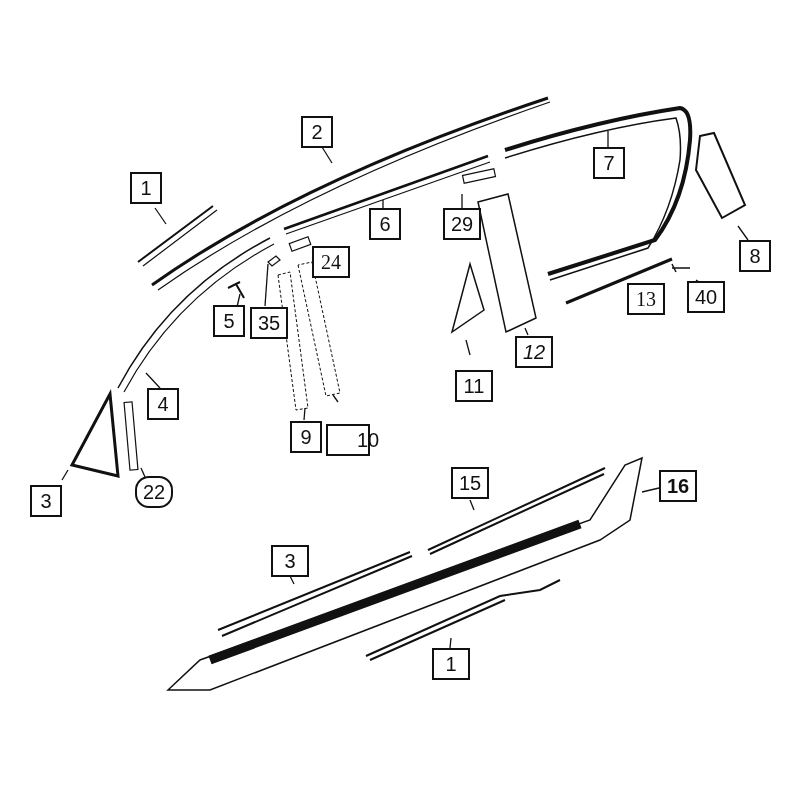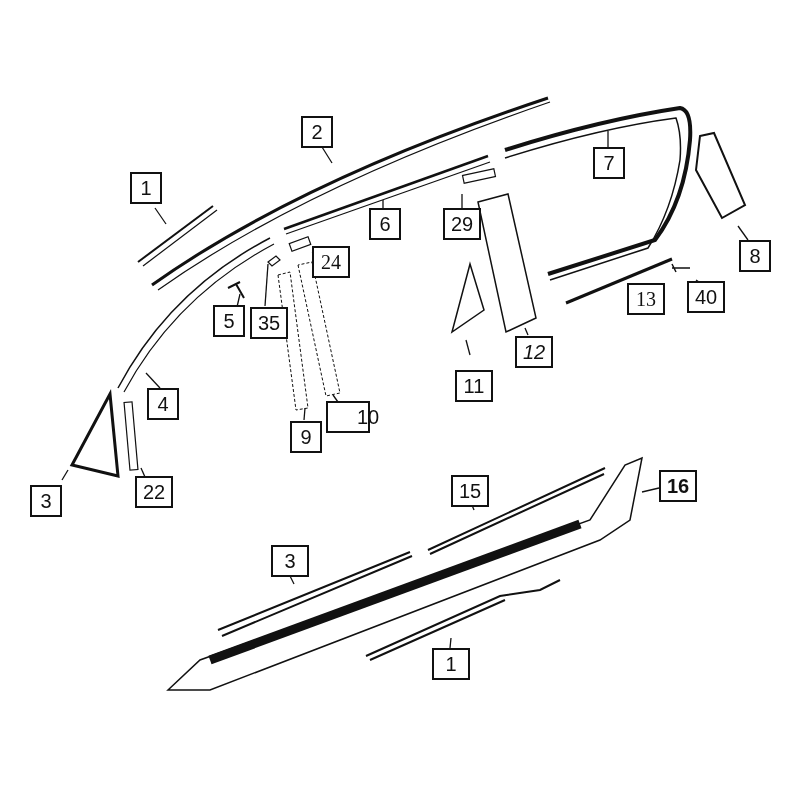--- a/index.html
+++ b/index.html
@@ -102,25 +102,25 @@
 
 <div class="callout w1" style="left:130px;top:172px;">1</div>
 <div class="callout w1" style="left:301px;top:116px;">2</div>
 <div class="callout w1" style="left:30px;top:485px;">3</div>
 <div class="callout w1" style="left:147px;top:388px;">4</div>
 <div class="callout w1" style="left:213px;top:305px;">5</div>
 <div class="callout w1" style="left:369px;top:208px;">6</div>
 <div class="callout w1" style="left:593px;top:147px;">7</div>
 <div class="callout w1" style="left:739px;top:240px;">8</div>
 <div class="callout w1" style="left:290px;top:421px;">9</div>
-<div class="callout w2" style="left:326px;top:401px;padding-left:40px;">10</div>
+<div class="callout w2" style="left:326px;top:424px;padding-left:40px;">10</div>
 <div class="callout w2" style="left:455px;top:356px;margin-top:14px;">11</div>
 <div class="callout w2" style="left:515px;top:336px;font-style:italic;">12</div>
 <div class="callout w2" style="left:627px;top:283px;font-family:Liberation Serif, serif;">13</div>
 <div class="callout w2" style="left:271px;top:545px;">3</div>
-<div class="callout w2" style="left:451px;top:467px;margin-top:8px;">15</div>
+<div class="callout w2" style="left:451px;top:467px;">15</div>
 <div class="callout w2" style="left:659px;top:470px;font-weight:bold;">16</div>
 <div class="callout w2" style="left:432px;top:648px;">1</div>
 <div class="callout w2" style="left:687px;top:281px;">40</div>
 <div class="callout w2" style="left:443px;top:208px;">29</div>
-<div class="callout w2" style="left:135px;top:476px;">22</div>
+<div class="callout w2" style="left:135px;top:476px;border-radius:14px;">22</div>
 <div class="callout w2" style="left:312px;top:246px;font-family:Liberation Serif, serif;">24</div>
 <div class="callout w2" style="left:250px;top:307px;">35</div>
 
 </body></html>

